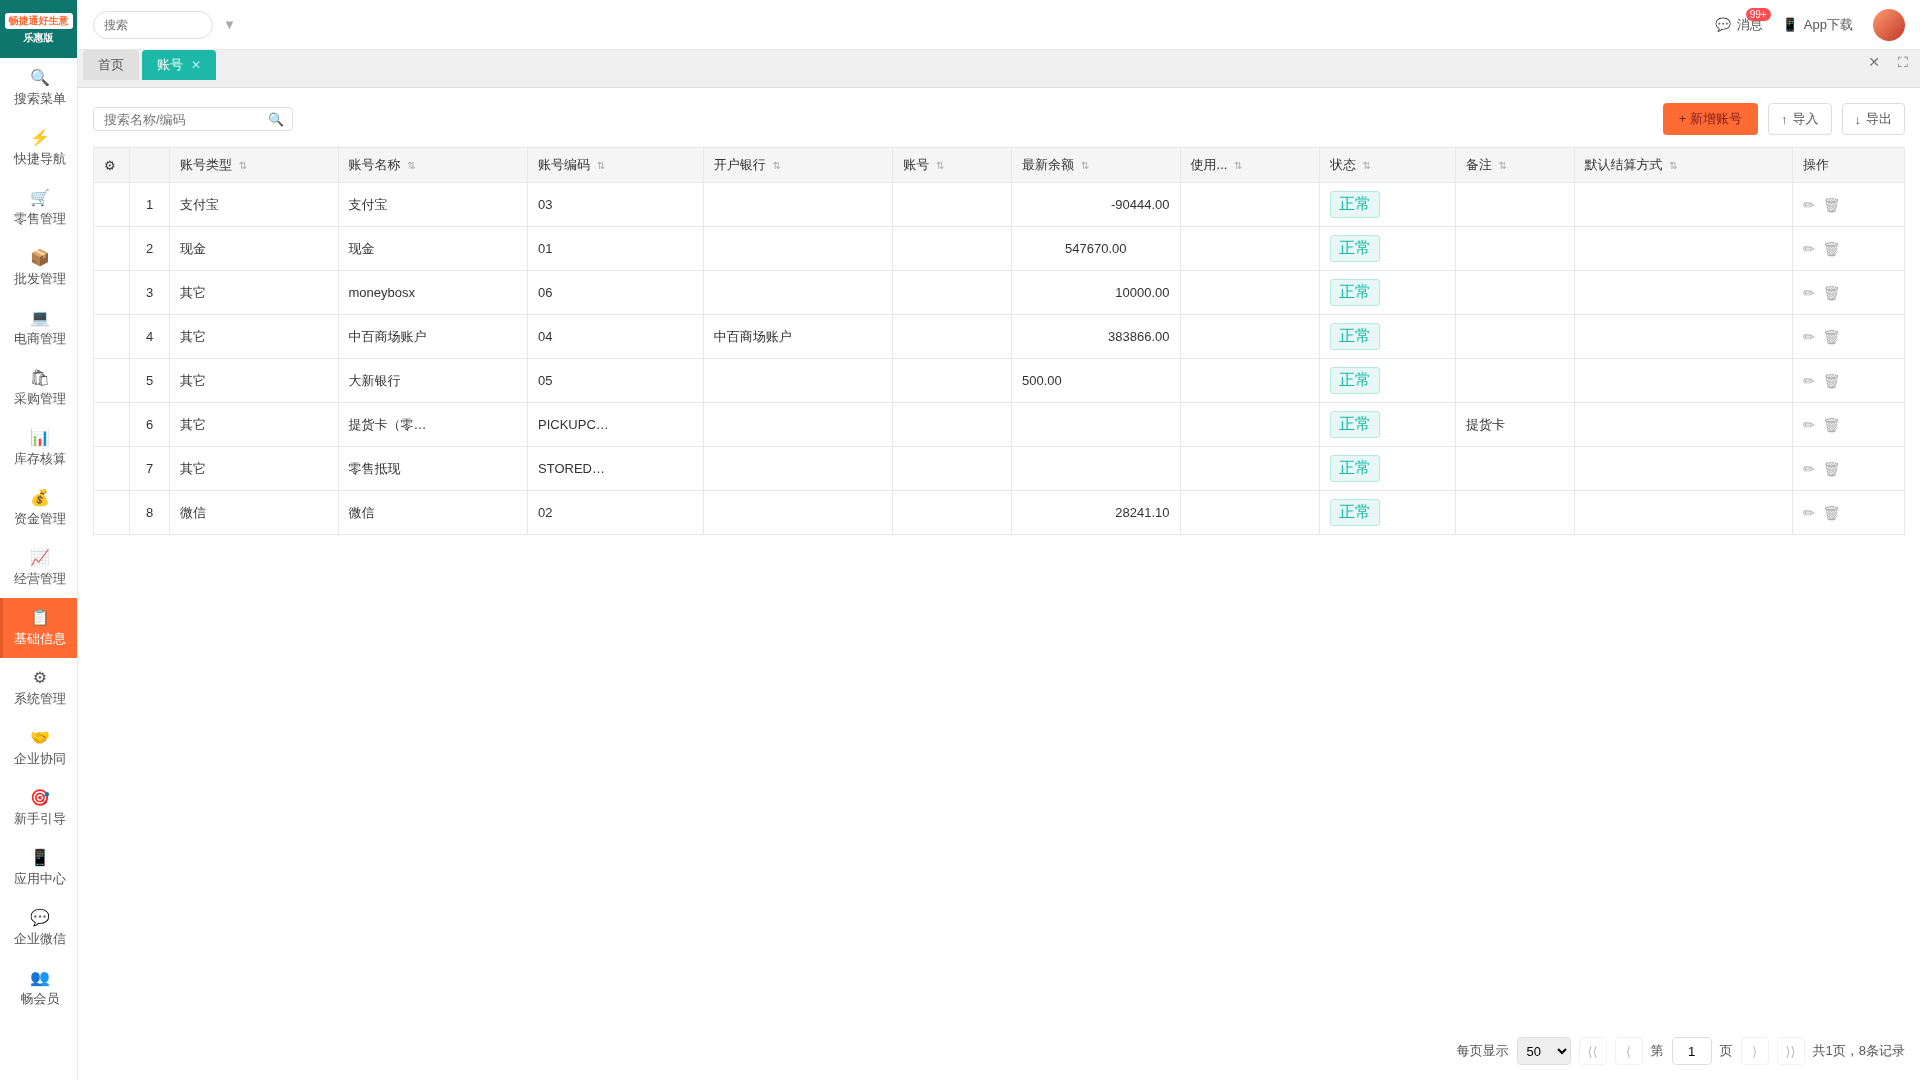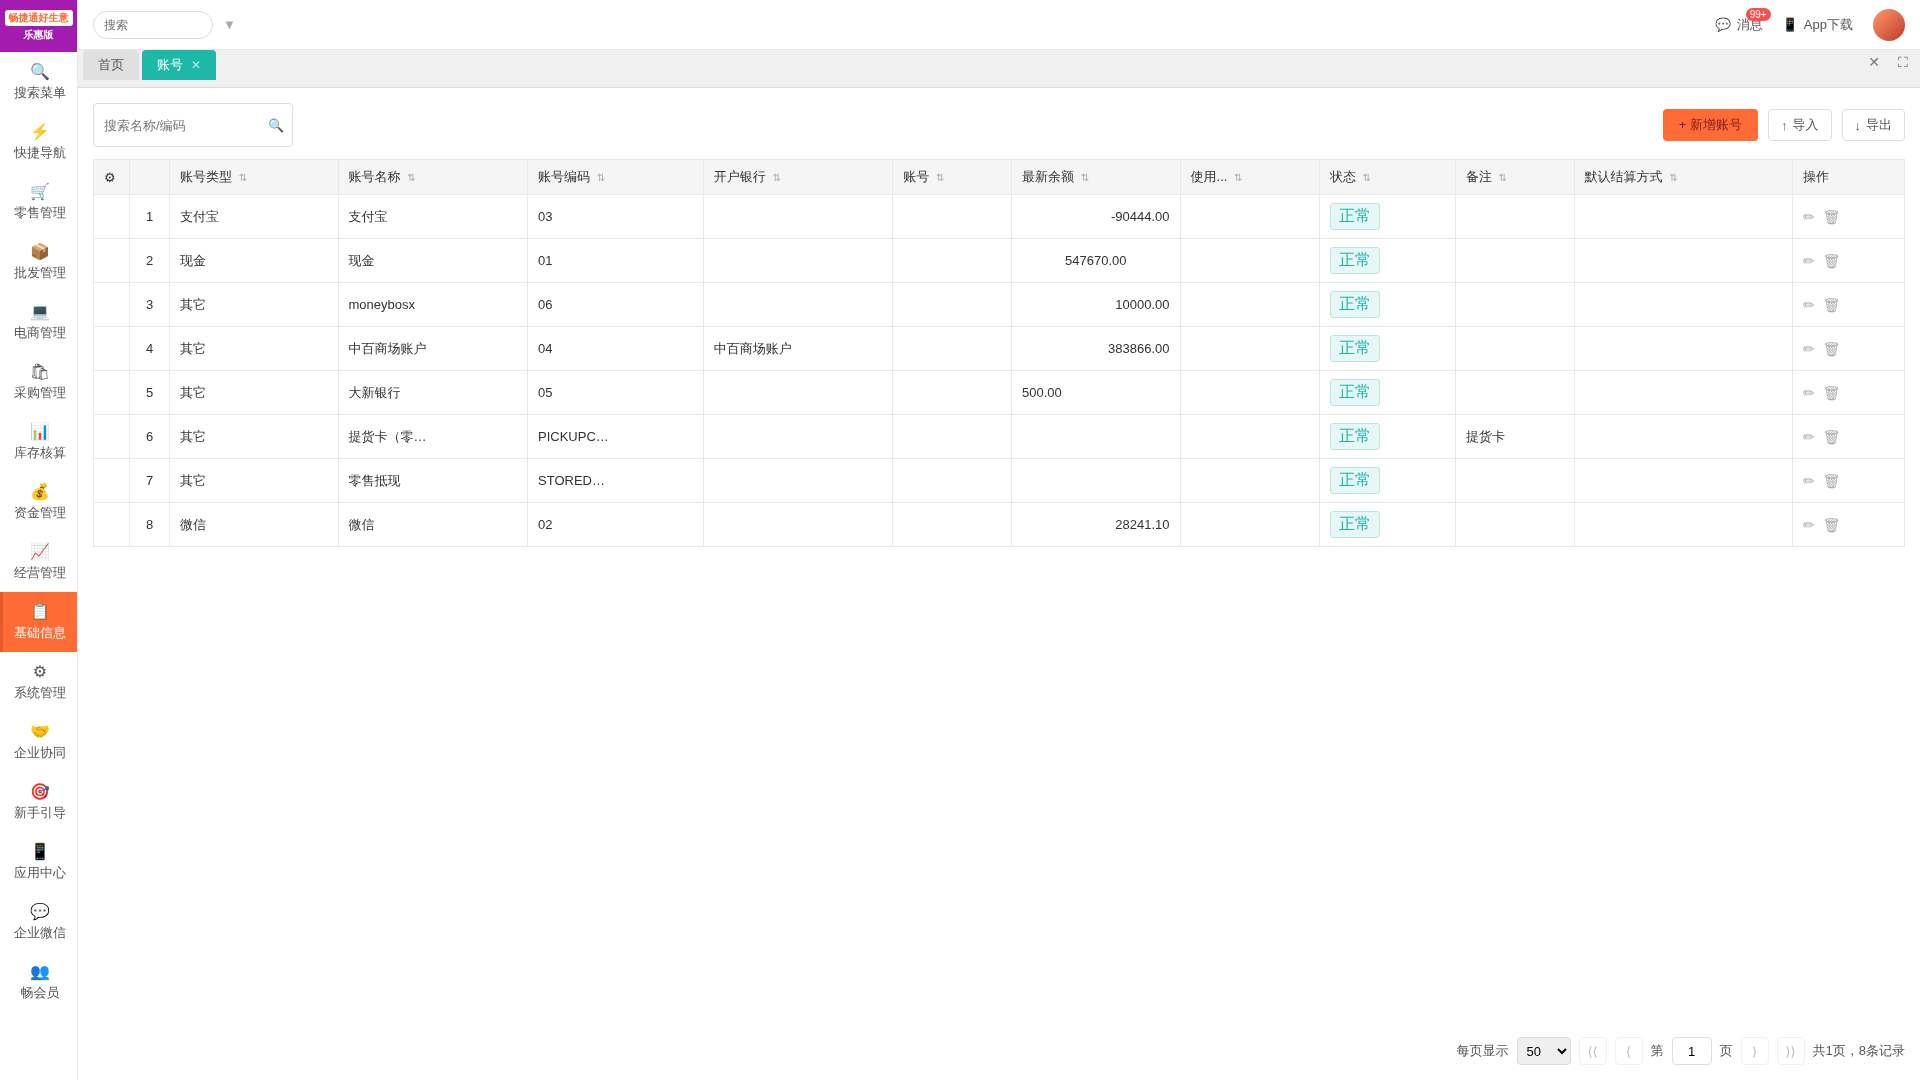--- a/index.html
+++ b/index.html
@@ -8,22 +8,22 @@
     
     .sidebar {
       width: 78px;
       background: #fff;
       display: flex;
       flex-direction: column;
       border-right: 1px solid #e8e8e8;
       flex-shrink: 0;
     }
     .sidebar-logo {
-      height: 52px;
-      background: #a21caf;
+      height: 58px;
+      background: #0f766e;
       display: flex;
       align-items: center;
       justify-content: center;
       color: #fff;
       font-size: 12px;
       font-weight: bold;
     }
     .sidebar-logo-inner {
       display: flex;
       flex-direction: column;
@@ -457,21 +457,21 @@
       <div class="tab-action-btn">✕</div>
       <div class="tab-action-btn">⛶</div>
     </div>
   </div>
 
   <div class="content-area">
 
     <div class="toolbar">
       <div class="toolbar-left">
         <div class="search-input-wrap">
-          <input type="text" style="width: 200px; height: 44px; border: 1px solid rgb(221, 221, 221); border-radius: 4px; padding: 0px 30px 0px 10px; font-size: 13px; outline: none;" placeholder="搜索名称/编码">
+          <input type="text" style="width: 200px; height: 24px; border: 1px solid rgb(221, 221, 221); border-radius: 4px; padding: 0px 30px 0px 10px; font-size: 13px; outline: none;" placeholder="搜索名称/编码">
           <span class="search-icon-btn">🔍</span>
         </div>
       </div>
       <div class="toolbar-right">
         <button class="btn-primary">
           <span>+ 新增账号</span>
         </button>
         <button class="btn-secondary">
           <span>↑</span>
           <span>导入</span>

